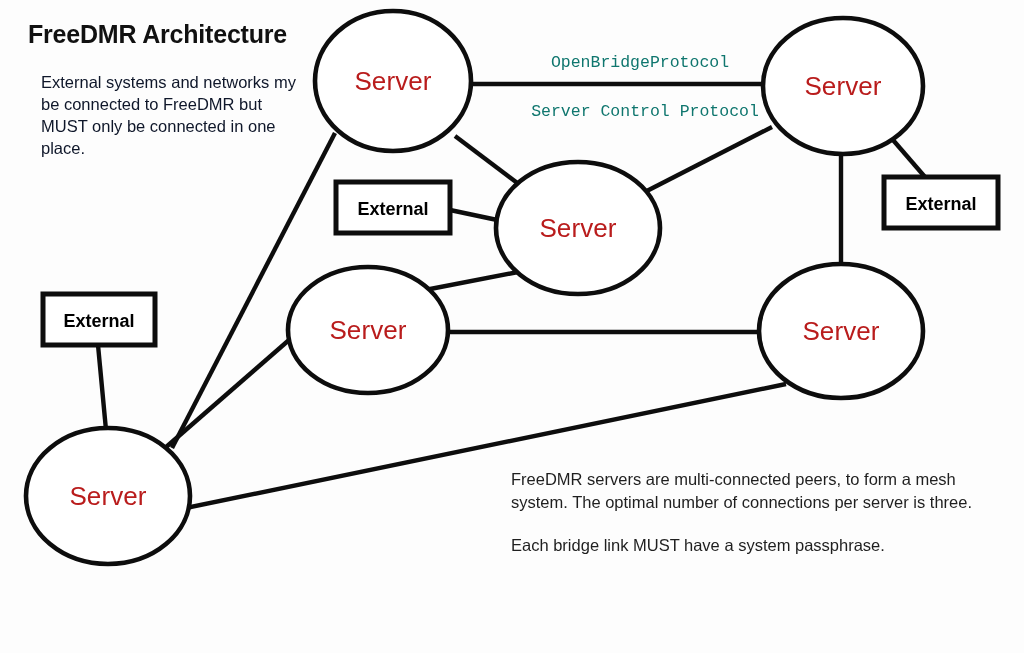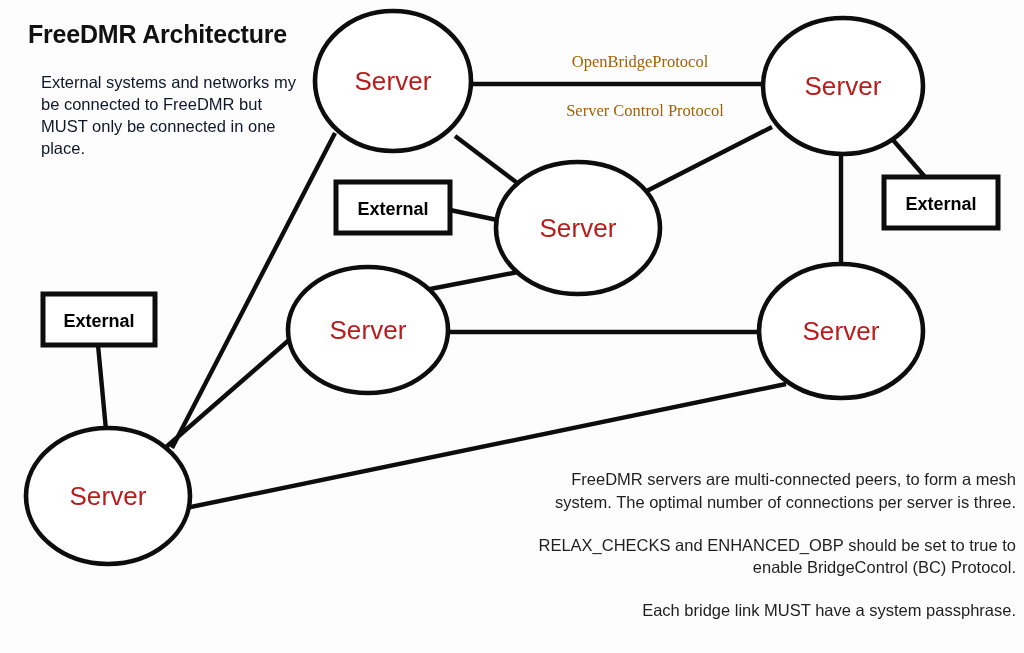--- a/index.html
+++ b/index.html
@@ -54,23 +54,23 @@
     transform: translate(-50%, -50%);
     font-family: "Liberation Sans", sans-serif;
     font-size: 18px;
     font-weight: bold;
     color: #000000;
     white-space: nowrap;
   }
   .edge-label {
     position: absolute;
     transform: translate(-50%, -50%);
-    font-family: Liberation Serif, serif;
+    font-family: Liberation Mono, monospace;
     font-size: 16.5px;
-    color: #a16207;
+    color: #0f766e;
     white-space: nowrap;
   }
   #page-title {
     position: absolute;
     left: 28px;
     top: 20px;
     font-family: "Liberation Sans", sans-serif;
     font-size: 25px;
     font-weight: bold;
     color: #111111;
@@ -88,21 +88,20 @@
   }
   #notes-block {
     position: absolute;
     left: 511px;
     top: 468px;
     width: 505px;
     font-family: "Liberation Sans", sans-serif;
     font-size: 16.5px;
     line-height: 1.38;
     color: #1f1f1f;
-    text-align: right;
   }
   #notes-block p {
     margin: 0 0 20px 0;
   }
   #notes-block p:last-child {
     margin-bottom: 0;
   }
 </style>
 </head>
 <body>
@@ -150,17 +149,16 @@
       <div class="node-label" style="left: 108px; top: 496px;">Server</div>
       <div class="ext-label" style="left: 99px; top: 320.5px;">External</div>
       <div class="ext-label" style="left: 393px; top: 208.5px;">External</div>
       <div class="ext-label" style="left: 941px; top: 203.5px;">External</div>
       <div class="edge-label" style="left: 640px; top: 62px;">OpenBridgeProtocol</div>
       <div class="edge-label" style="left: 645px; top: 111px;">Server Control Protocol</div>
     </div>
 
   <div id="notes-block">
       <p>FreeDMR servers are multi-connected peers, to form a mesh system. The optimal number of connections per server is three.</p>
-      <p>RELAX_CHECKS and ENHANCED_OBP should be set to true to enable BridgeControl (BC) Protocol.</p>
       <p>Each bridge link MUST have a system passphrase.</p>
     </div>
 
 </div>
 
 </body></html>

